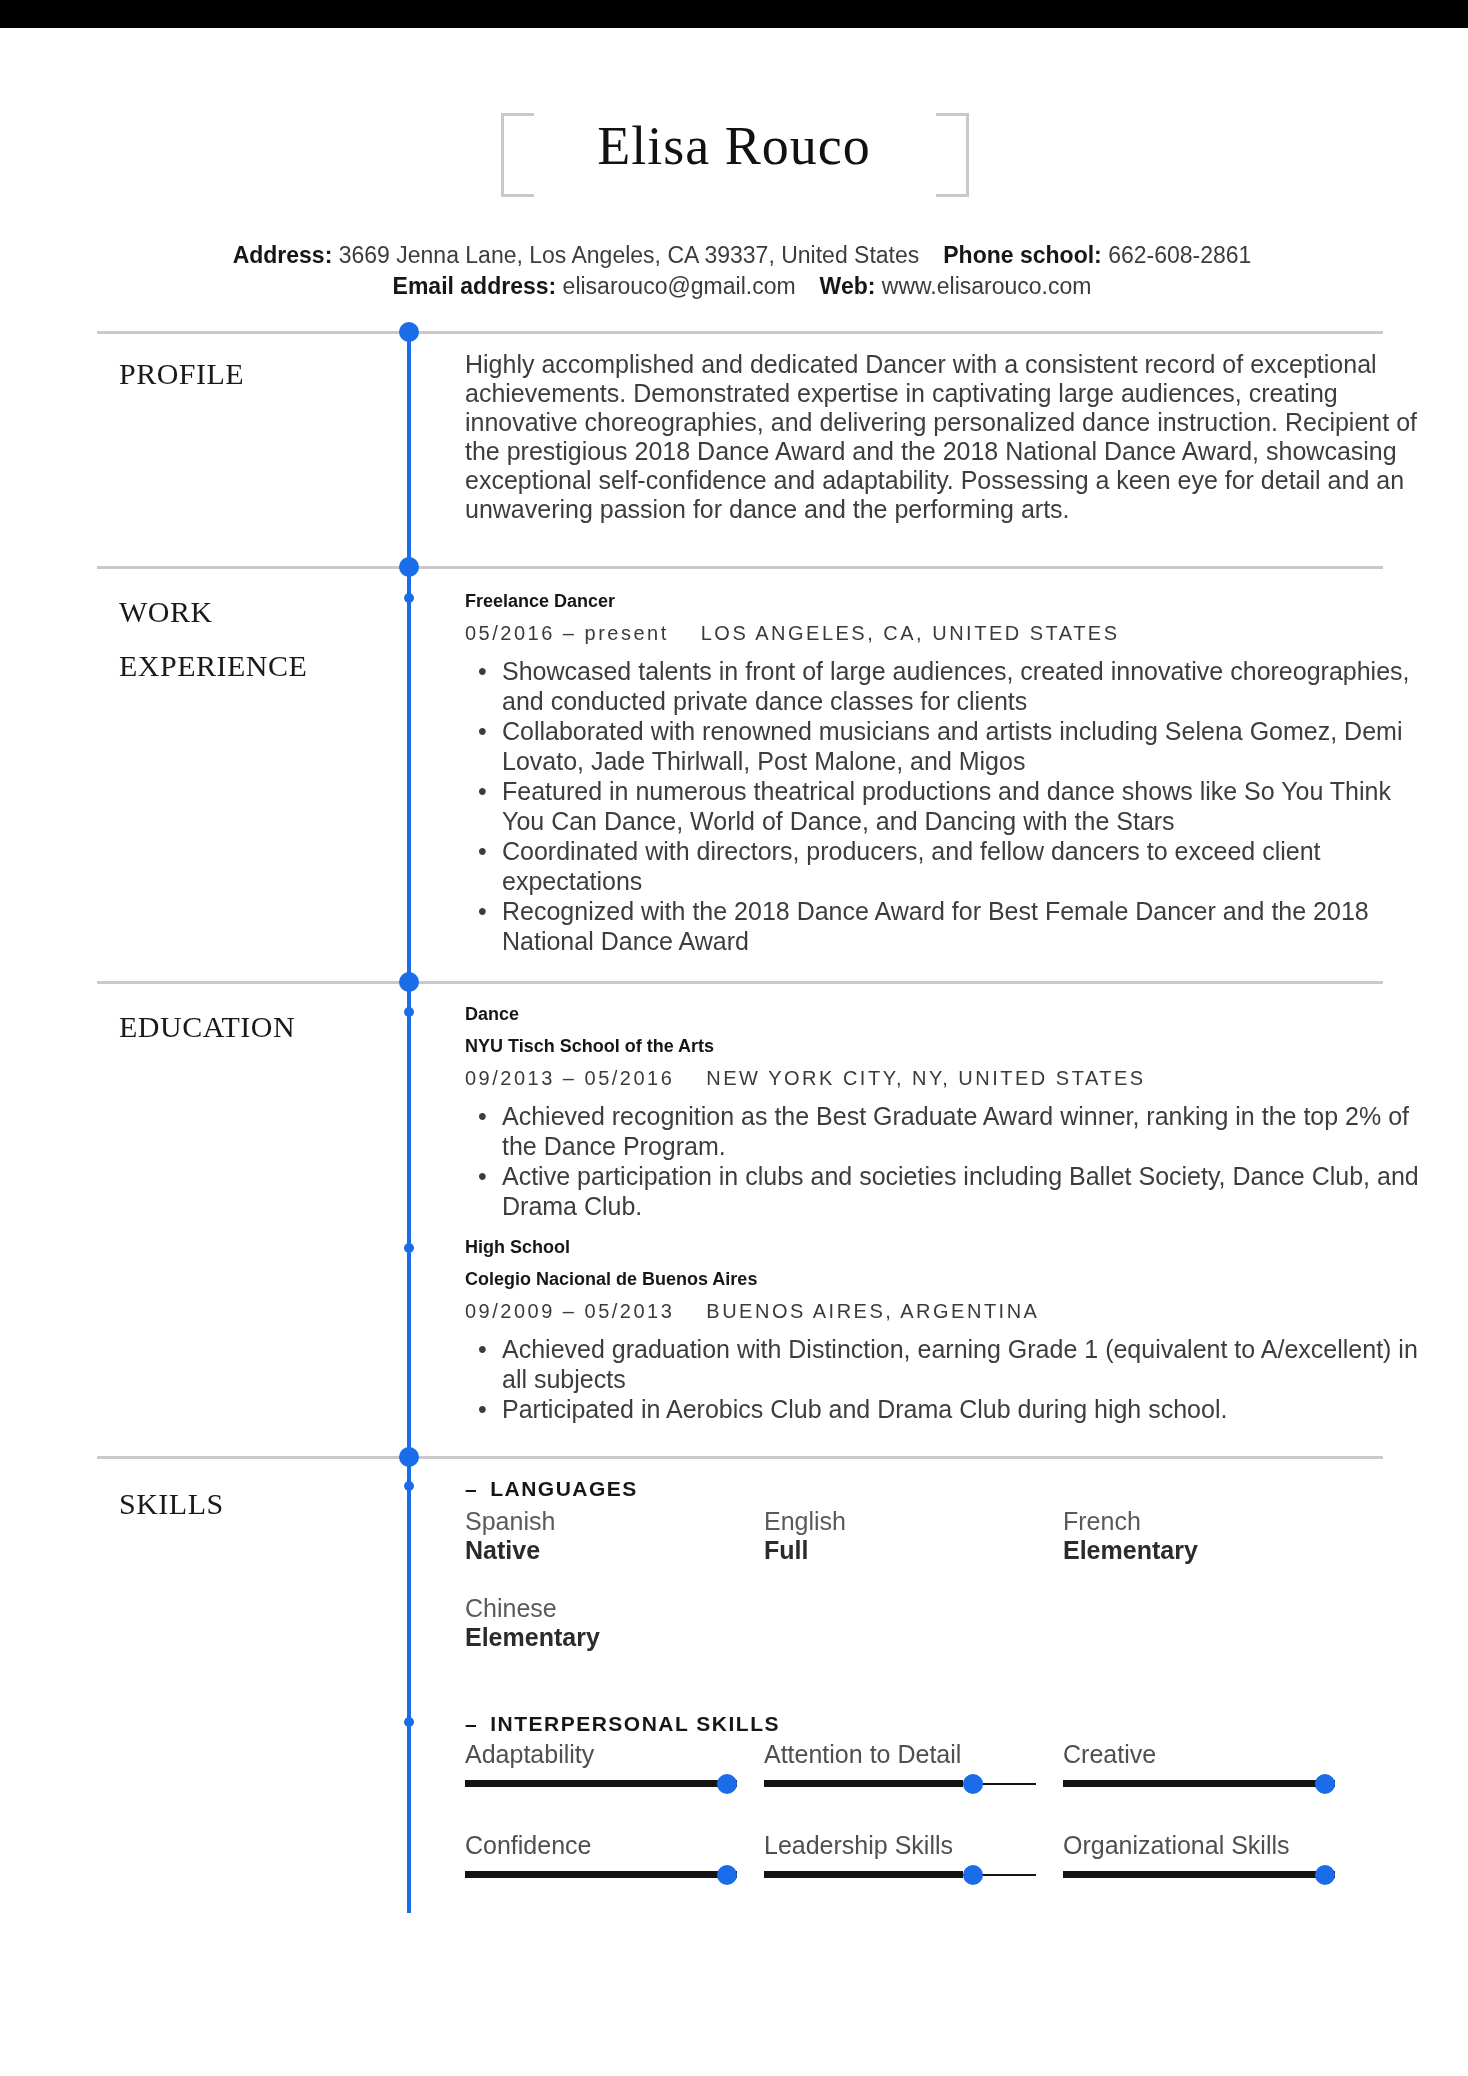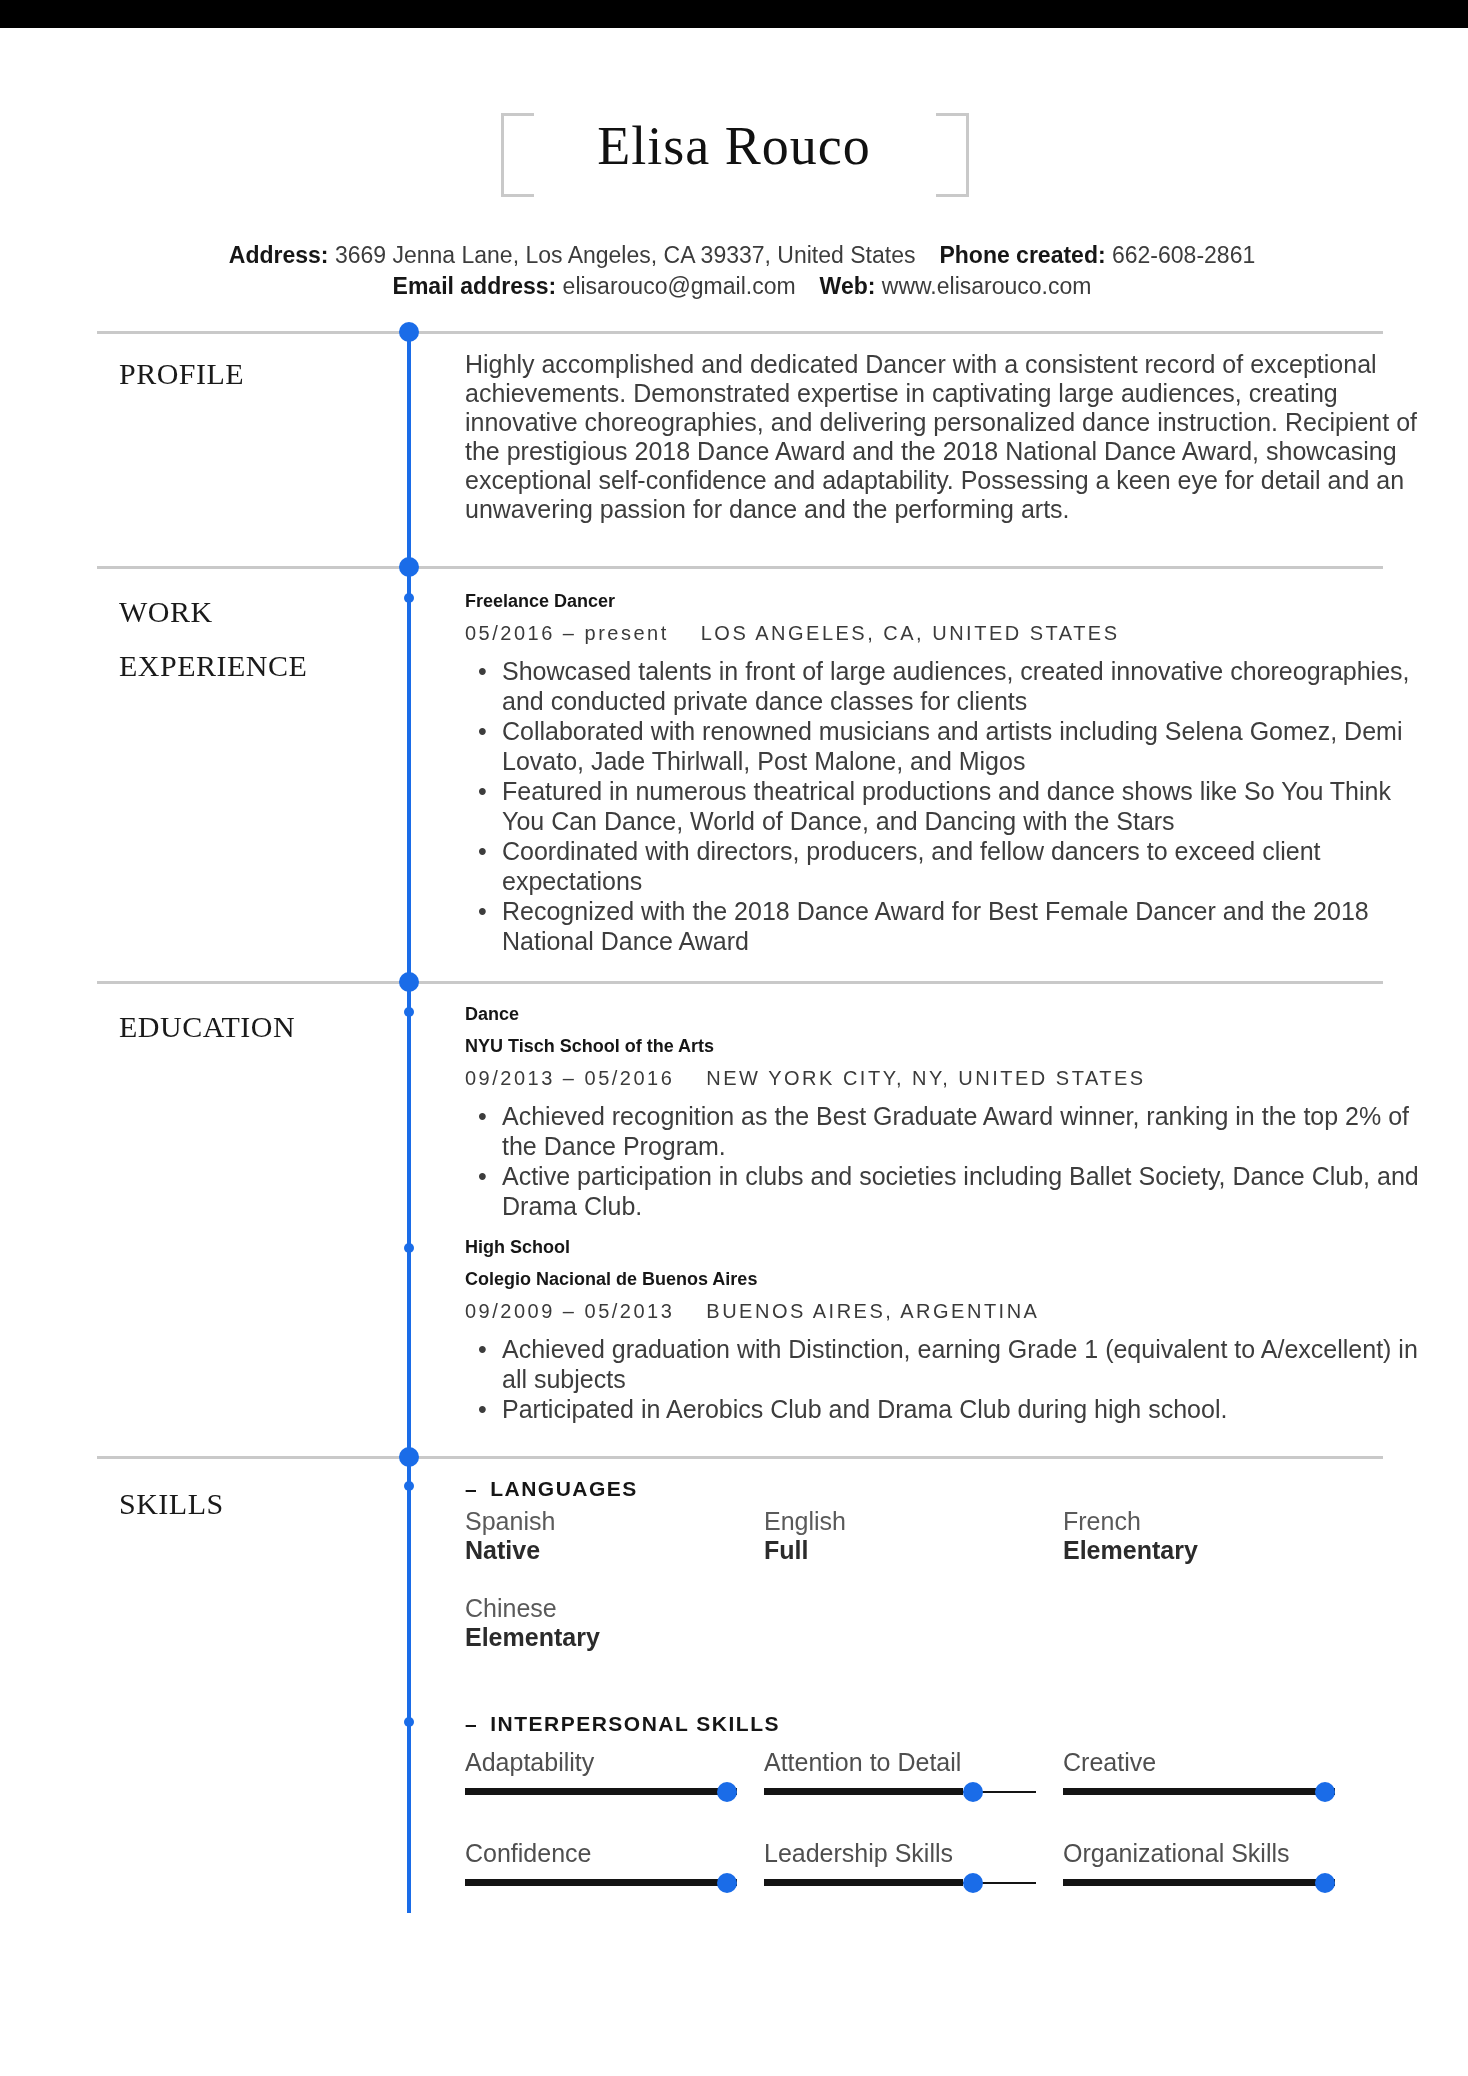--- a/index.html
+++ b/index.html
@@ -47,21 +47,21 @@
   ul.bullets li::before{content:"\2022";position:absolute;left:13px;top:0;color:#3d3d3d;}
 
   .sub-header{font-size:21px;font-weight:bold;letter-spacing:1.5px;line-height:26px;color:#161616;}
   .sub-header .dash{margin-right:12px;font-weight:bold;}
 
   .grid3{display:grid;grid-template-columns:272px 272px 272px;column-gap:27px;}
   .lang-grid{margin-top:4px;row-gap:28px;}
   .lang-name{font-size:25px;line-height:30px;color:#5a5a5a;}
   .lang-level{font-size:25px;line-height:29px;font-weight:bold;color:#2b2b2b;}
 
-  .skill-grid{margin-top:10px;row-gap:36px;}
+  .skill-grid{margin-top:2px;row-gap:36px;}
   .skill-name{font-size:25px;line-height:30px;color:#4f4f4f;}
   .skill-bar{position:relative;margin-top:5px;height:20px;}
   .skill-bar .track{position:absolute;left:0;right:0;top:9px;height:2px;background:#141414;}
   .skill-bar .fill{position:absolute;left:0;top:6px;height:7px;background:#141414;width:calc(var(--p)*1%);}
   .skill-bar .knob{position:absolute;top:0;width:20px;height:20px;border-radius:50%;background:#1a6ce8;
                    left:min(calc(var(--p)*1%),calc(100% - 20px));}
 </style>
 </head>
 <body>
 
@@ -70,21 +70,21 @@
   <div class="topbar"></div>
 
   <div class="name-wrap">
     <div class="bracket left"></div>
     <div class="bracket right"></div>
     <div class="name">Elisa Rouco</div>
   </div>
 
   <div class="contact">
     <div>
-      <span class="seg first"><b>Address:</b> <span>3669 Jenna Lane, Los Angeles, CA 39337, United States</span></span><span class="seg"><b>Phone created:</b> <span>662-608-2861</span></span>
+      <span class="seg first"><b>Address:</b> <span>3669 Jenna Lane, Los Angeles, CA 39337, United States</span></span><span class="seg"><b>Phone school:</b> <span>662-608-2861</span></span>
     </div>
     <div>
       <span class="seg first"><b>Email address:</b> <span>elisarouco@gmail.com</span></span><span class="seg"><b>Web:</b> <span>www.elisarouco.com</span></span>
     </div>
   </div>
 
   <div class="sep" style="top:331px"></div>
   <div class="sep" style="top:566px"></div>
   <div class="sep" style="top:981px"></div>
   <div class="sep" style="top:1456px"></div>

